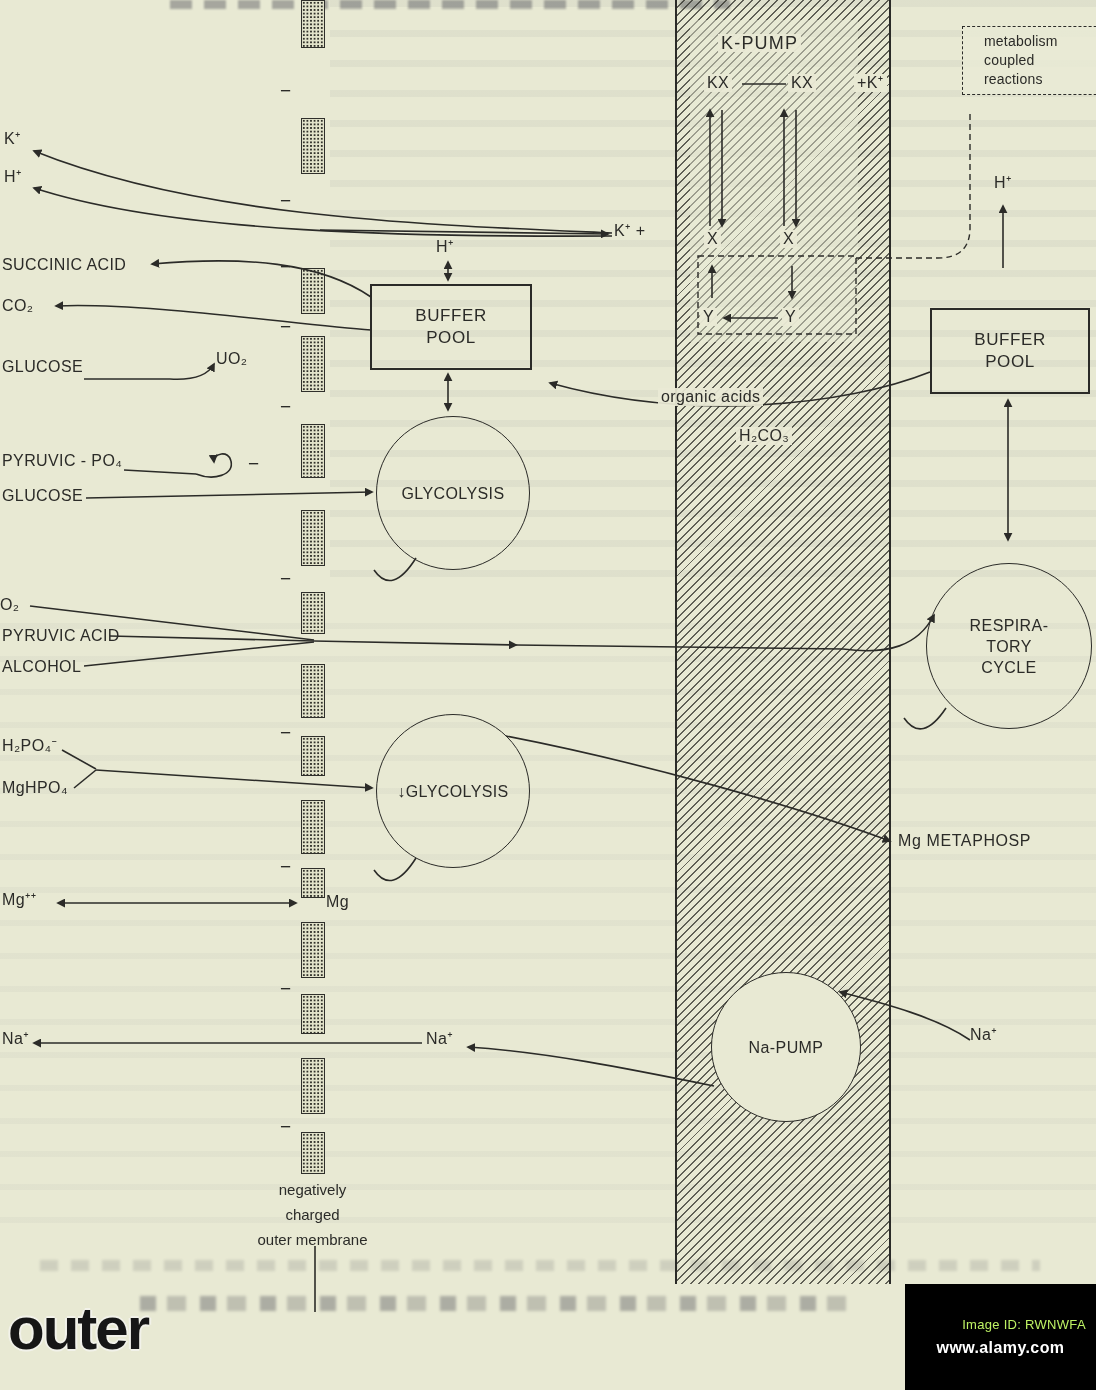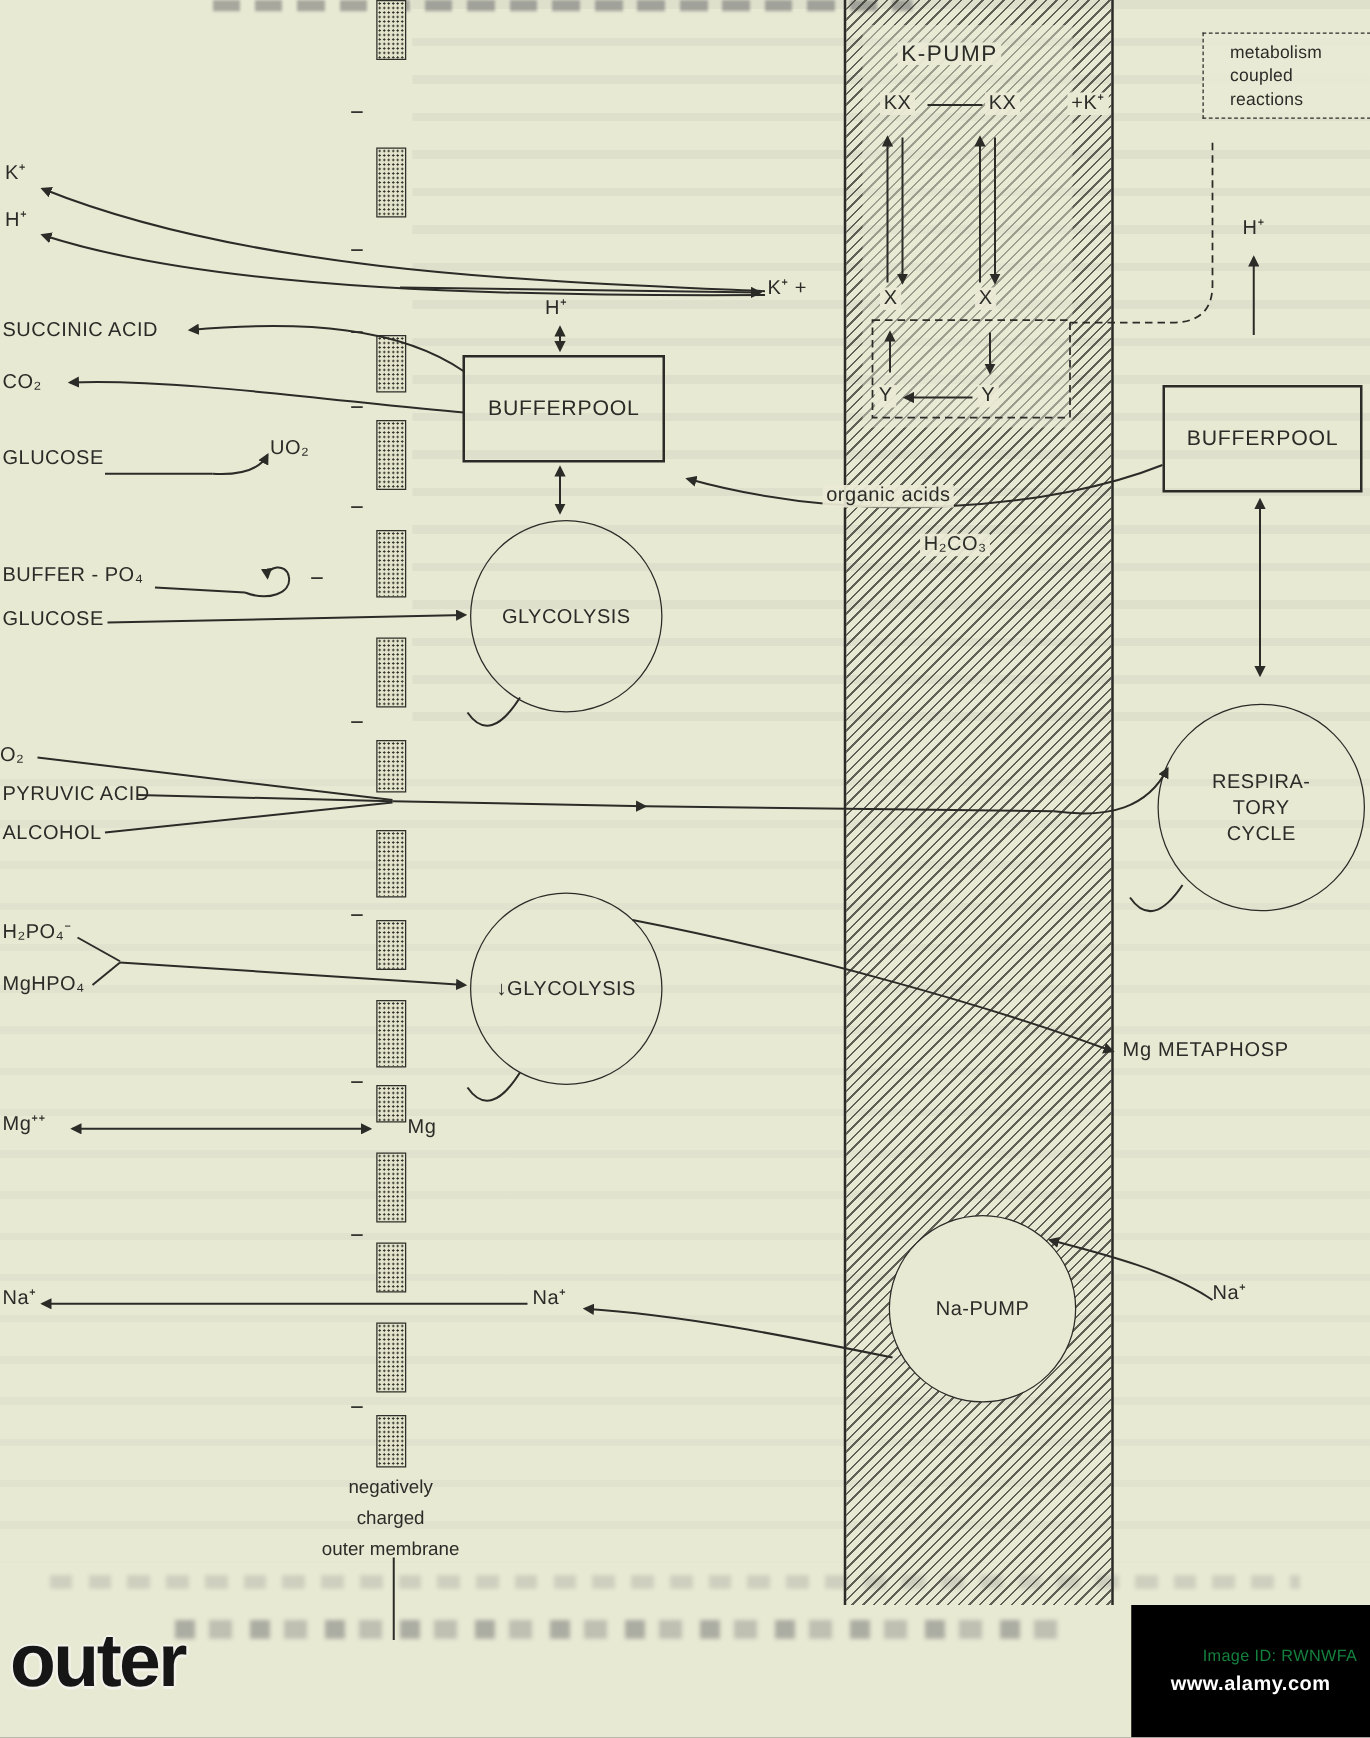--- a/index.html
+++ b/index.html
@@ -22,21 +22,21 @@
   }
   
   .hatch{
     position:absolute;left:675px;top:0;width:212px;height:1284px;
     border-left:2px solid #2b2b28;border-right:2px solid #2b2b28;
     background:repeating-linear-gradient(135deg, rgba(0,0,0,0) 0 4.6px, rgba(43,43,37,.72) 4.6px 6px);
   }
   .kpanel{position:absolute;left:690px;top:20px;width:168px;height:322px;background:rgba(233,234,213,.45);}
   .box{
     position:absolute;border:2px solid #2b2b28;
-    display:flex;flex-direction:row;align-items:center;justify-content:center;
+    display:flex;flex-direction:column;align-items:center;justify-content:center;
     font-size:17px;letter-spacing:.6px;line-height:22px;text-align:center;
   }
   .circle{
     position:absolute;border:1.8px solid #2b2b28;border-radius:50%;
     display:flex;flex-direction:column;align-items:center;justify-content:center;
     font-size:16px;line-height:21px;text-align:center;letter-spacing:.4px;
   }
   .solidfill{background:#e8e9d3;}
   .dashedbox{
     position:absolute;border:1.6px dashed #2b2b28;background:rgba(233,234,213,.85);
@@ -63,21 +63,21 @@
   
   .alamy-logo{
     position:absolute;left:8px;top:1294px;font-size:60px;font-weight:bold;letter-spacing:-2px;
     color:#161616;
     text-shadow:-2px 0 0 #f2f2ea, 2px 0 0 #f2f2ea, 0 -2px 0 #f2f2ea, 0 2px 0 #f2f2ea;
   }
   .alamy-box{
     position:absolute;left:905px;top:1284px;width:191px;height:106px;background:#000;
     display:flex;flex-direction:column;align-items:center;justify-content:center;gap:7px;
   }
-  .alamy-box .id{color:#15803d;font-size:13px;letter-spacing:.3px;padding-left:47px;}
+  .alamy-box .id{color:#bef264;font-size:13px;letter-spacing:.3px;padding-left:47px;}
   .alamy-box .url{color:#fff;font-size:16px;font-weight:bold;letter-spacing:.4px;}
 </style>
 </head>
 <body>
 
 <div class="page">
 
   <div class="ghost" id="ghostA"></div>
   <div class="ghost" id="ghostB"></div>
   <div class="ghost" id="smudgeTop"></div>
@@ -204,21 +204,21 @@
       <path d="M856,258 L938,258 Q970,258 970,228 L970,114"></path>
     </g>
   </svg>
 
   <div class="lbl" style="left:4px;top:130px">K⁺</div>
   <div class="lbl" style="left:4px;top:168px">H⁺</div>
   <div class="lbl" style="left:2px;top:256px">SUCCINIC ACID</div>
   <div class="lbl" style="left:2px;top:297px">CO₂</div>
   <div class="lbl" style="left:2px;top:358px">GLUCOSE</div>
   <div class="lbl" style="left:216px;top:350px">UO₂</div>
-  <div class="lbl" style="left:2px;top:452px">BUFFER - PO₄</div>
+  <div class="lbl" style="left:2px;top:452px">PYRUVIC - PO₄</div>
   <div class="lbl" style="left:2px;top:487px">GLUCOSE</div>
   <div class="lbl" style="left:0px;top:596px">O₂</div>
   <div class="lbl" style="left:2px;top:627px">PYRUVIC ACID</div>
   <div class="lbl" style="left:2px;top:658px">ALCOHOL</div>
   <div class="lbl" style="left:2px;top:737px">H₂PO₄⁻</div>
   <div class="lbl" style="left:2px;top:779px">MgHPO₄</div>
   <div class="lbl" style="left:2px;top:891px">Mg⁺⁺</div>
   <div class="lbl" style="left:326px;top:893px">Mg</div>
   <div class="lbl" style="left:2px;top:1030px">Na⁺</div>
 

